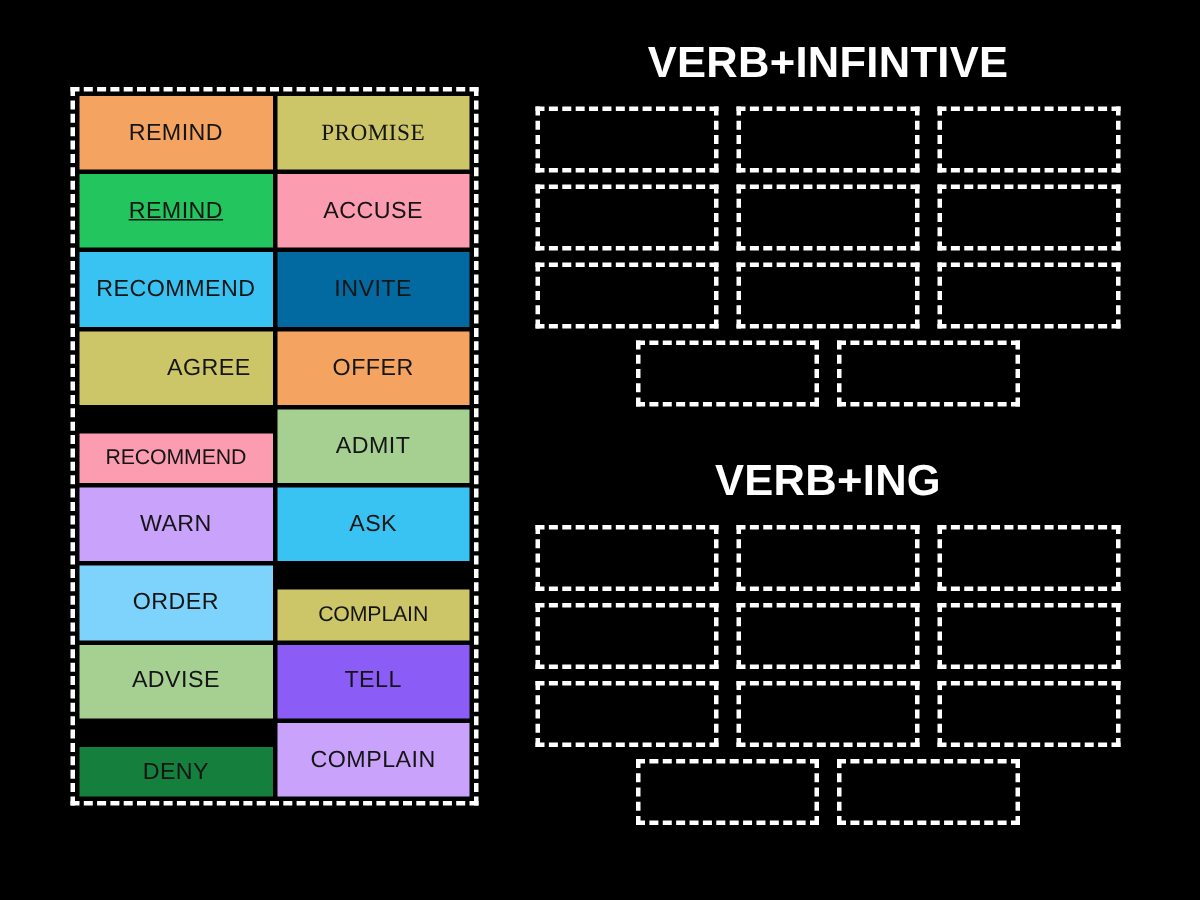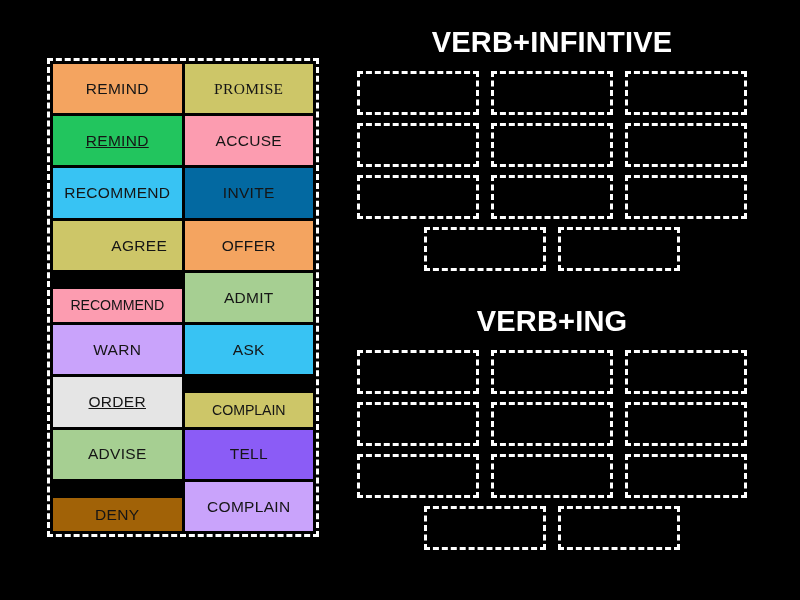--- a/index.html
+++ b/index.html
@@ -106,25 +106,25 @@
       <div class="word-tile" style="background: #22c55e; text-decoration: underline;">REMIND</div>
       <div class="word-tile" style="background: rgb(252, 156, 176);">ACCUSE</div>
       <div class="word-tile" style="background: rgb(56, 195, 243);">RECOMMEND</div>
       <div class="word-tile" style="background: #0369a1;">INVITE</div>
       <div class="word-tile" style="background: rgb(205, 198, 104); padding-left: 44px;">AGREE</div>
       <div class="word-tile" style="background: rgb(244, 164, 96);">OFFER</div>
       <div class="word-tile tight" style="background: rgb(252, 156, 176);">RECOMMEND</div>
       <div class="word-tile" style="background: rgb(166, 207, 146);">ADMIT</div>
       <div class="word-tile" style="background: rgb(201, 163, 251);">WARN</div>
       <div class="word-tile" style="background: rgb(56, 195, 243);">ASK</div>
-      <div class="word-tile" style="background: #e5e5e5; text-decoration: underline;">ORDER</div>
+      <div class="word-tile" style="background: #7dd3fc;">ORDER</div>
       <div class="word-tile tight" style="background: rgb(205, 198, 104);">COMPLAIN</div>
       <div class="word-tile" style="background: rgb(166, 207, 146);">ADVISE</div>
       <div class="word-tile" style="background: #8b5cf6;">TELL</div>
-      <div class="word-tile" style="background: #a16207; margin-top: 16px;">DENY</div>
+      <div class="word-tile" style="background: #15803d; margin-top: 16px;">DENY</div>
       <div class="word-tile" style="background: rgb(201, 163, 251);">COMPLAIN</div>
     </div>
 </div>
 
 <div class="dropsection" id="section-infinitive">
   <div class="section-title">VERB+INFINTIVE</div>
   <div class="zone-grid">
     <div class="drop-zone"></div>
     <div class="drop-zone"></div>
     <div class="drop-zone"></div>

